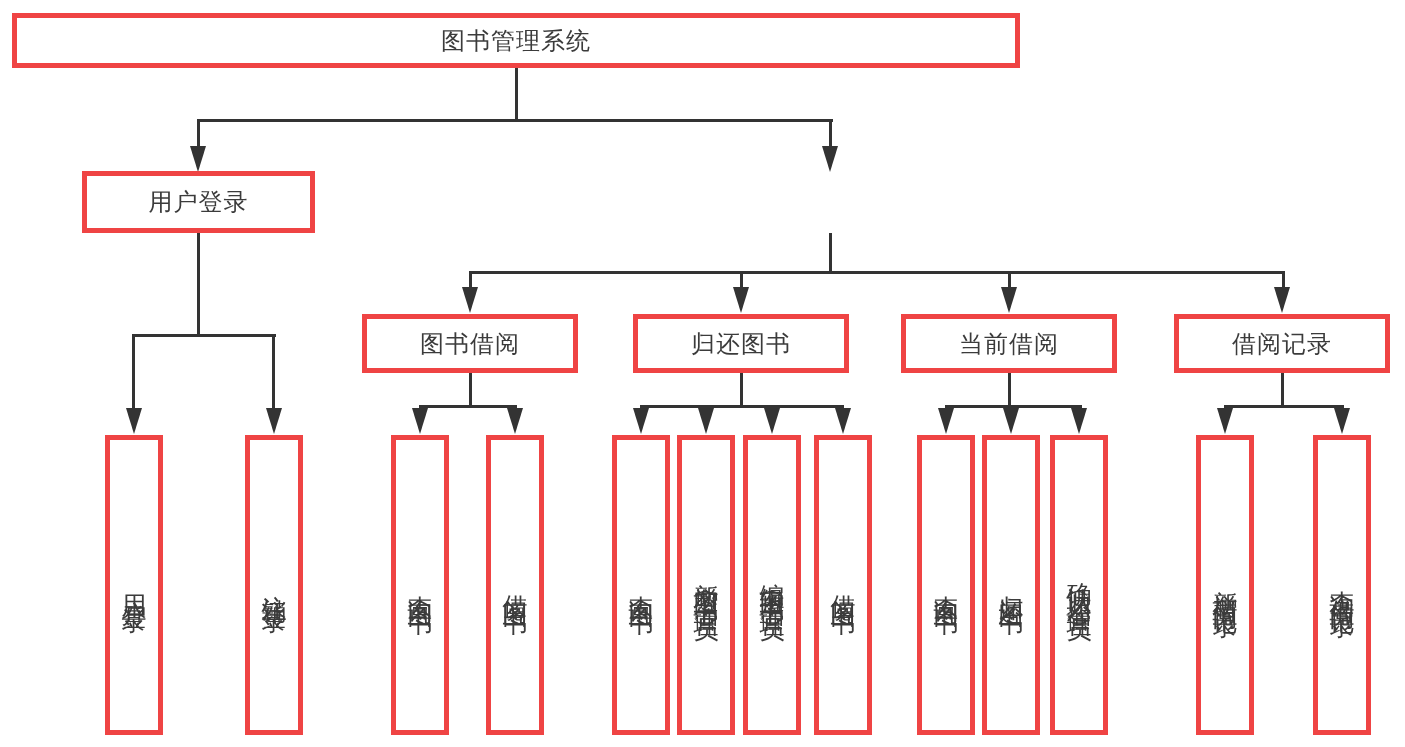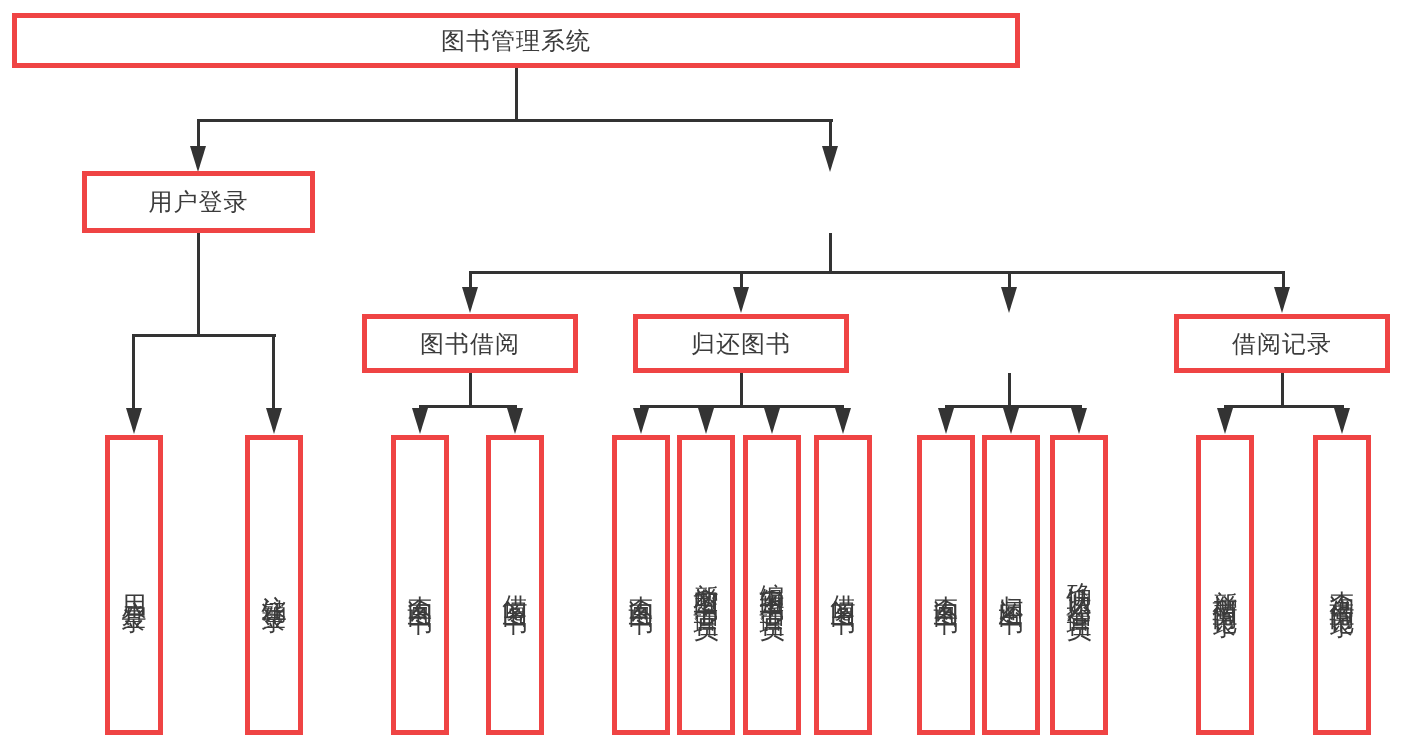--- a/index.html
+++ b/index.html
@@ -86,20 +86,21 @@
   <div class="vline" style="left:740px; top:273px; height:16px;"></div>
   <div class="vline" style="left:1008px; top:273px; height:16px;"></div>
   <div class="vline" style="left:1282px; top:273px; height:16px;"></div>
   <div class="arrow" style="left:462px; top:287px;"></div>
   <div class="arrow" style="left:733px; top:287px;"></div>
   <div class="arrow" style="left:1001px; top:287px;"></div>
   <div class="arrow" style="left:1274px; top:287px;"></div>
 
   <div class="box" style="left:362px; top:314px; width:216px; height:59px;">图书借阅</div>
   <div class="box" style="left:633px; top:314px; width:216px; height:59px;">归还图书</div>
+  <div class="box" style="left:901px; top:314px; width:216px; height:59px;">当前借阅</div>
   <div class="box" style="left:1174px; top:314px; width:216px; height:59px;">借阅记录</div>
 
   <div class="vline" style="left:469px; top:373px; height:34px;"></div>
   <div class="hline" style="left:419px; top:405px; width:98px;"></div>
   <div class="arrow" style="left:412px; top:408px;"></div>
   <div class="arrow" style="left:507px; top:408px;"></div>
 
   <div class="vline" style="left:740px; top:373px; height:34px;"></div>
   <div class="hline" style="left:640px; top:405px; width:204px;"></div>
   <div class="arrow" style="left:633px; top:408px;"></div>

